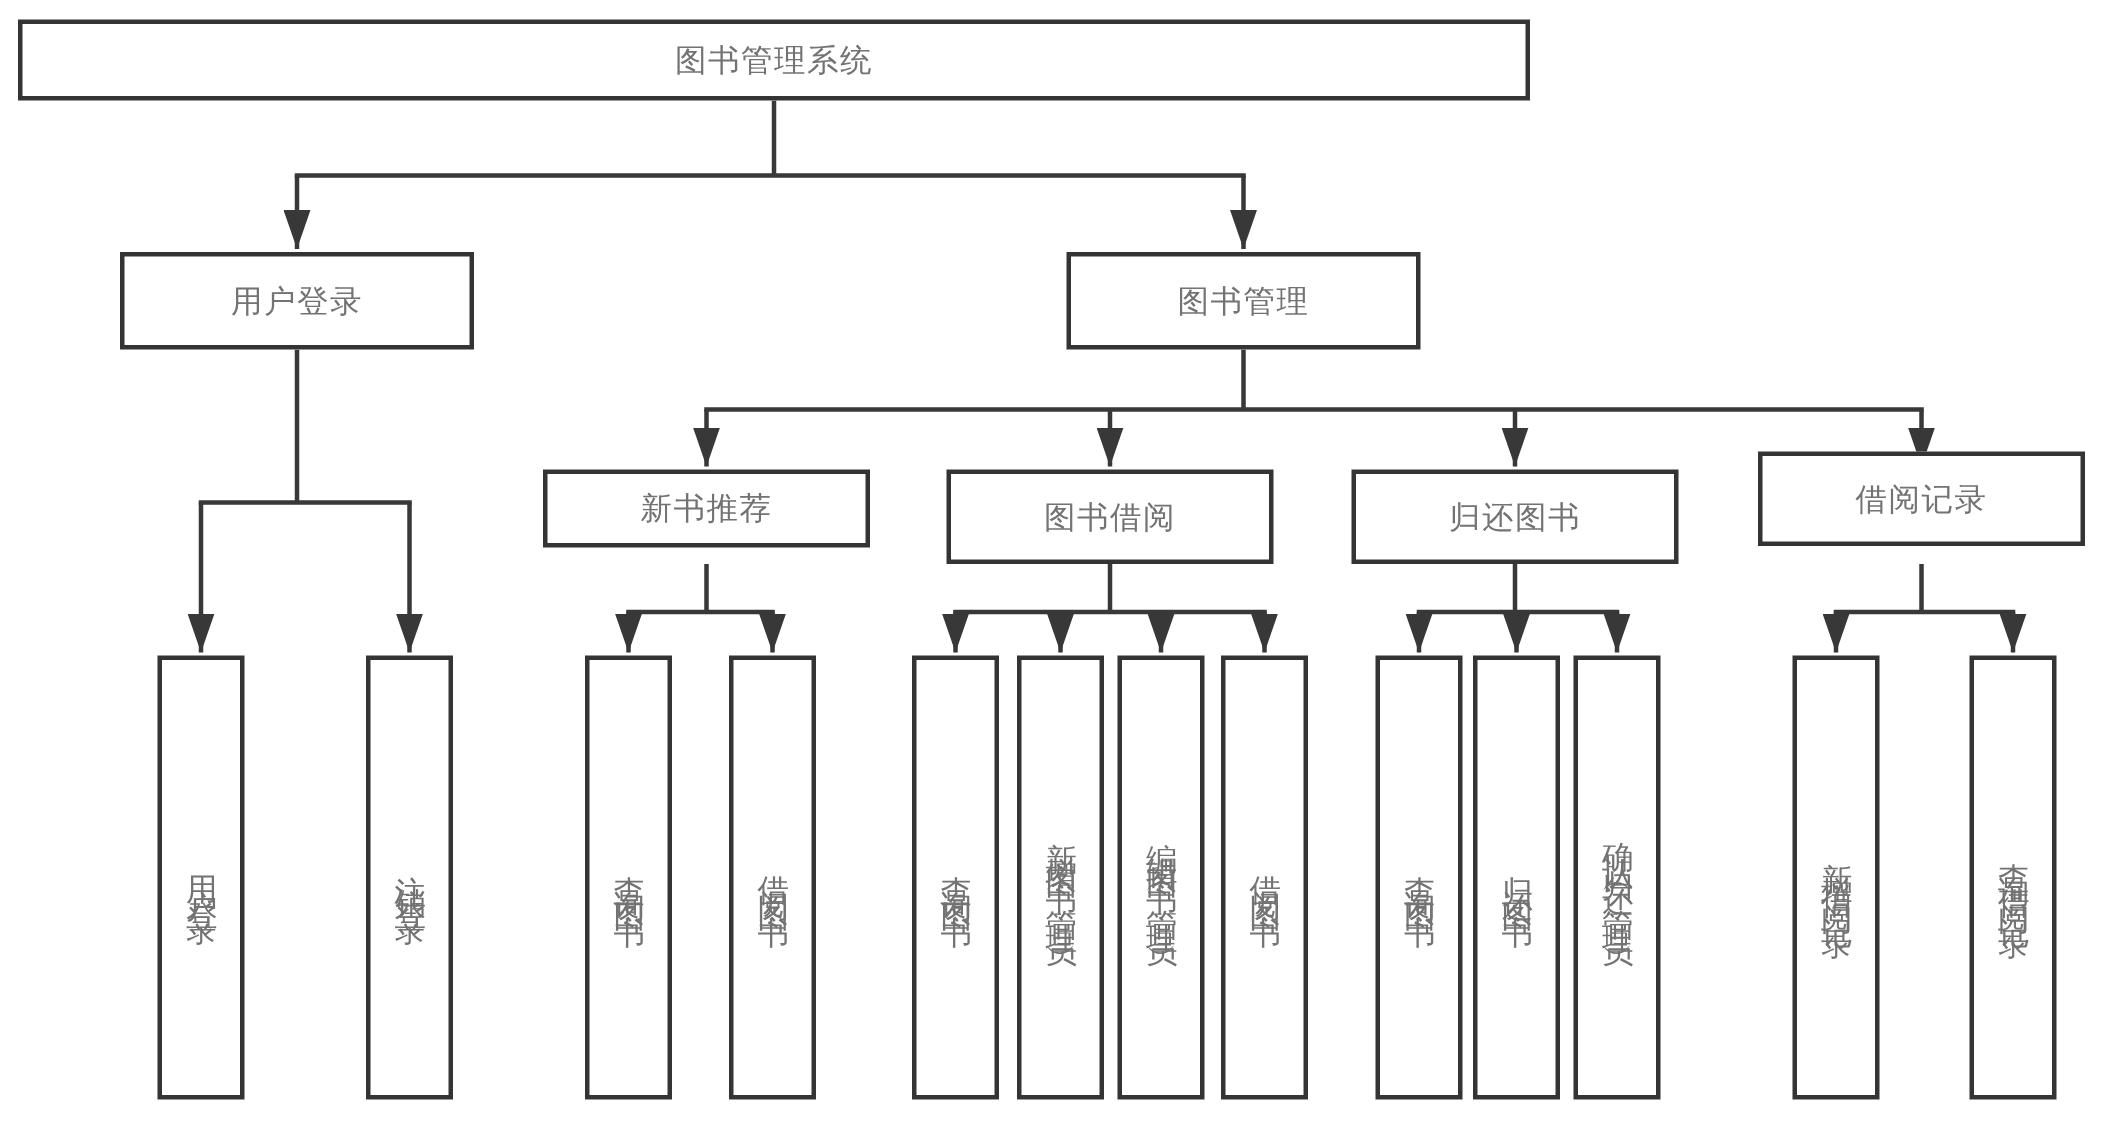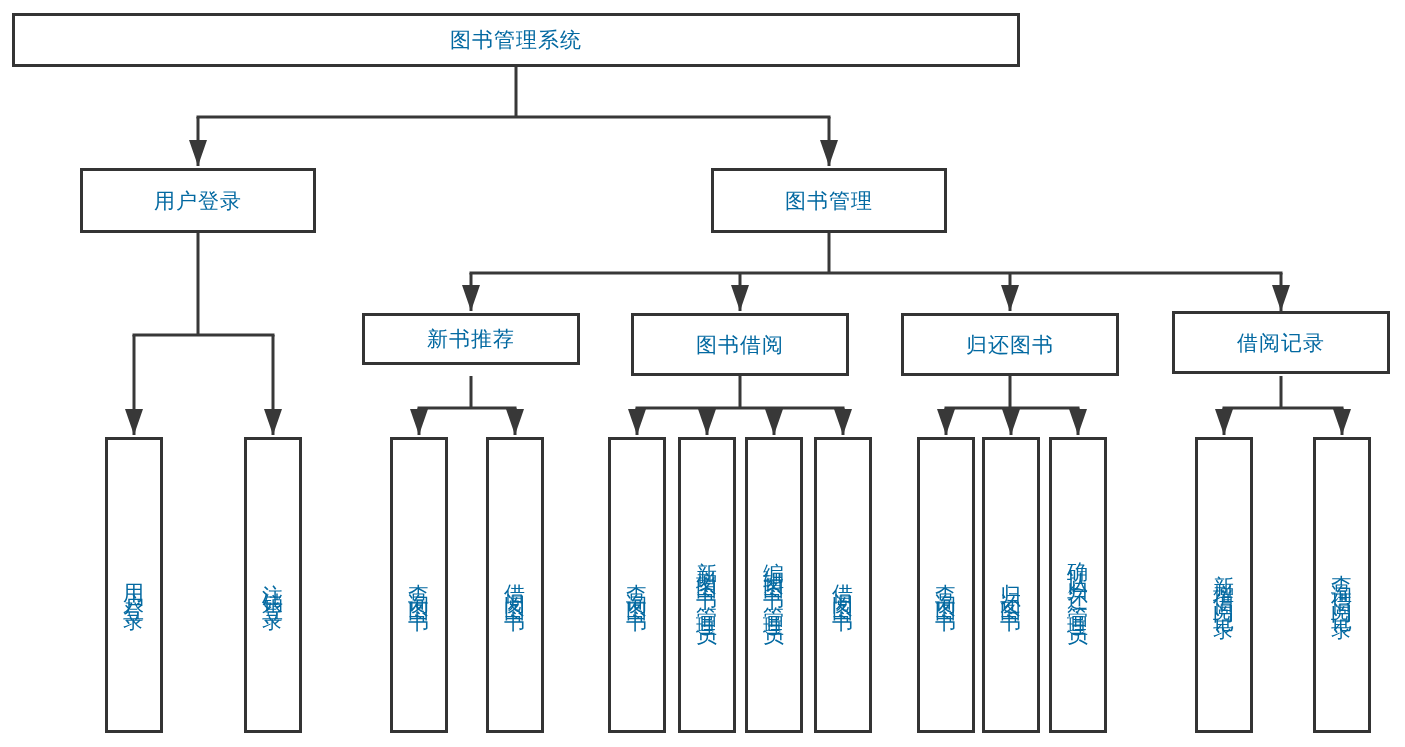--- a/index.html
+++ b/index.html
@@ -12,21 +12,21 @@
   }
   svg.wires { position:absolute; left:0; top:0; z-index:1; }
   .node {
     position:absolute;
     box-sizing:border-box;
     border:3px solid #343434;
     background:#ffffff;
     display:flex;
     align-items:center;
     justify-content:center;
-    color:#0369a1;
+    color:#737373;
     font-size:21px;
     z-index:2;
     letter-spacing:1px;
   }
   .node.vert span {
     writing-mode:vertical-rl;
     text-orientation:upright;
     letter-spacing:9px;
     line-height:1;
     white-space:nowrap;
@@ -103,21 +103,21 @@
 
   <div class="node" style="left:362px; top:313px; width:218px; height:52px;">
     <span>新书推荐</span>
   </div>
   <div class="node" style="left:631px; top:313px; width:218px; height:63px;">
     <span>图书借阅</span>
   </div>
   <div class="node" style="left:901px; top:313px; width:218px; height:63px;">
     <span>归还图书</span>
   </div>
-  <div class="node" style="left:1172px; top:311px; width:218px; height:63px;">
+  <div class="node" style="left:1172px; top:301px; width:218px; height:63px;">
     <span>借阅记录</span>
   </div>
 
   <div class="node vert" style="left:105px; top:437px; width:58px; height:296px;">
     <span>用户登录</span>
   </div>
   <div class="node vert" style="left:244px; top:437px; width:58px; height:296px;">
     <span>注销登录</span>
   </div>
 

